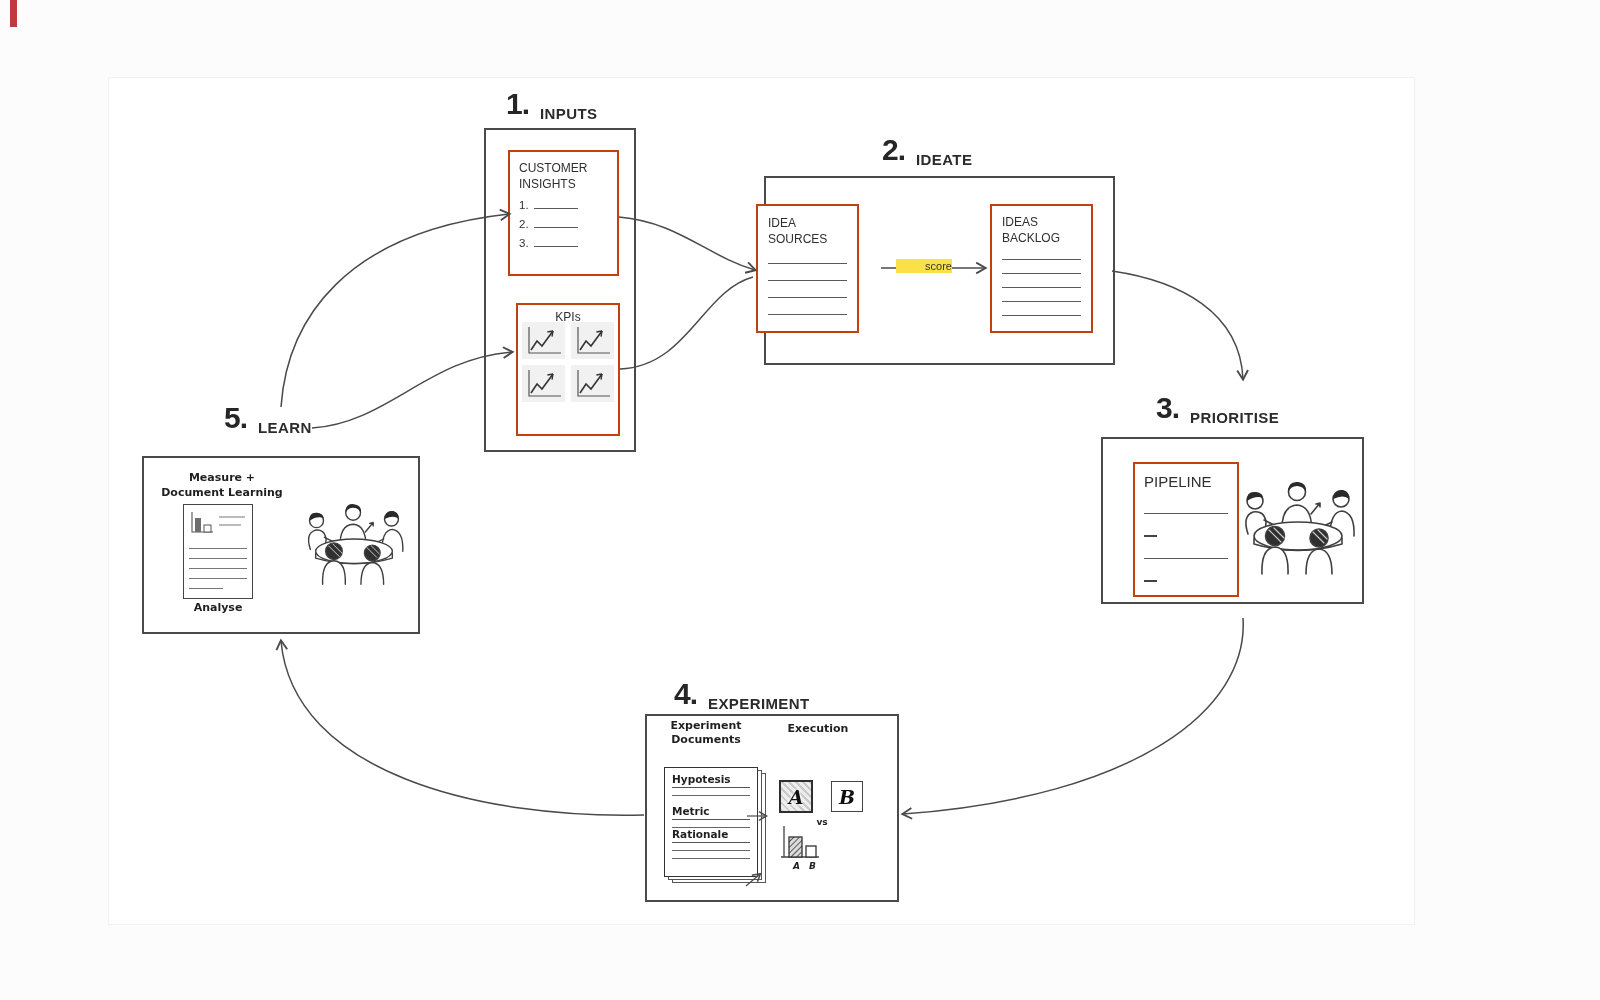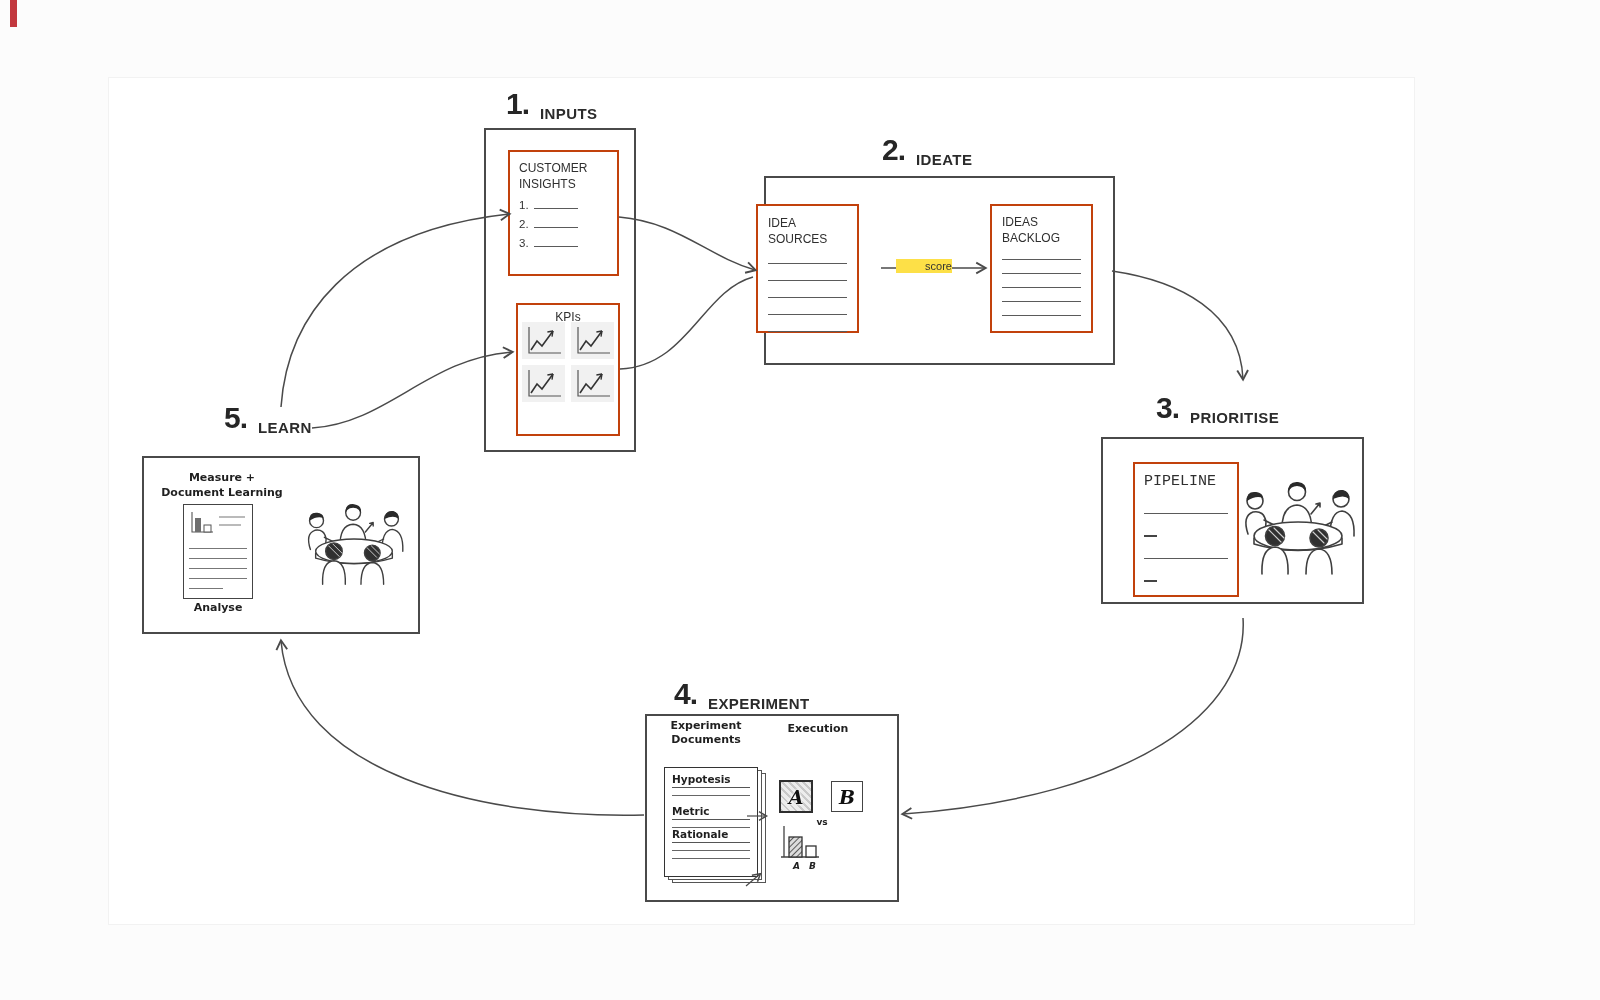--- a/index.html
+++ b/index.html
@@ -34,21 +34,21 @@
   
   #is-card{left:756px;top:204px;width:103px;height:129px;padding:9px 10px;}
   #ib-card{left:990px;top:204px;width:103px;height:129px;padding:8px 10px;}
   #is-card .hline{margin-top:16px;}
   #ib-card .hline{margin-top:13px;}
   #score-label{position:absolute;left:896px;top:259px;width:56px;text-align:right;
                font-size:11px;color:#333;background:#fde047;z-index:6;padding:1px 0;}
 
   
   #pl-card{left:1133px;top:462px;width:106px;height:135px;padding:8px 9px;}
-  #pl-card .card-title{font-size:15px;font-family:Liberation Mono, monospace;}
+  #pl-card .card-title{font-size:15px;}
   #pl-card .hline.full{margin-top:21px;}
   #pl-card .dash{width:13px;border-top:2px solid #444;height:0;margin-top:21px;}
 
   
   .hand{font-family:"DejaVu Sans",sans-serif;font-weight:700;color:#1f1f1f;}
   #exp-doc-title{position:absolute;left:650px;top:719px;width:112px;text-align:center;
                  font-size:11px;line-height:1.3;z-index:3;}
   #exec-title{position:absolute;left:768px;top:722px;width:100px;text-align:center;font-size:11px;z-index:3;}
   #doc-stack{position:absolute;left:664px;top:767px;width:58px;height:110px;z-index:3;padding-left:36px;}
   .page-behind{position:absolute;border:1.5px solid #555;background:#fff;box-sizing:border-box;

